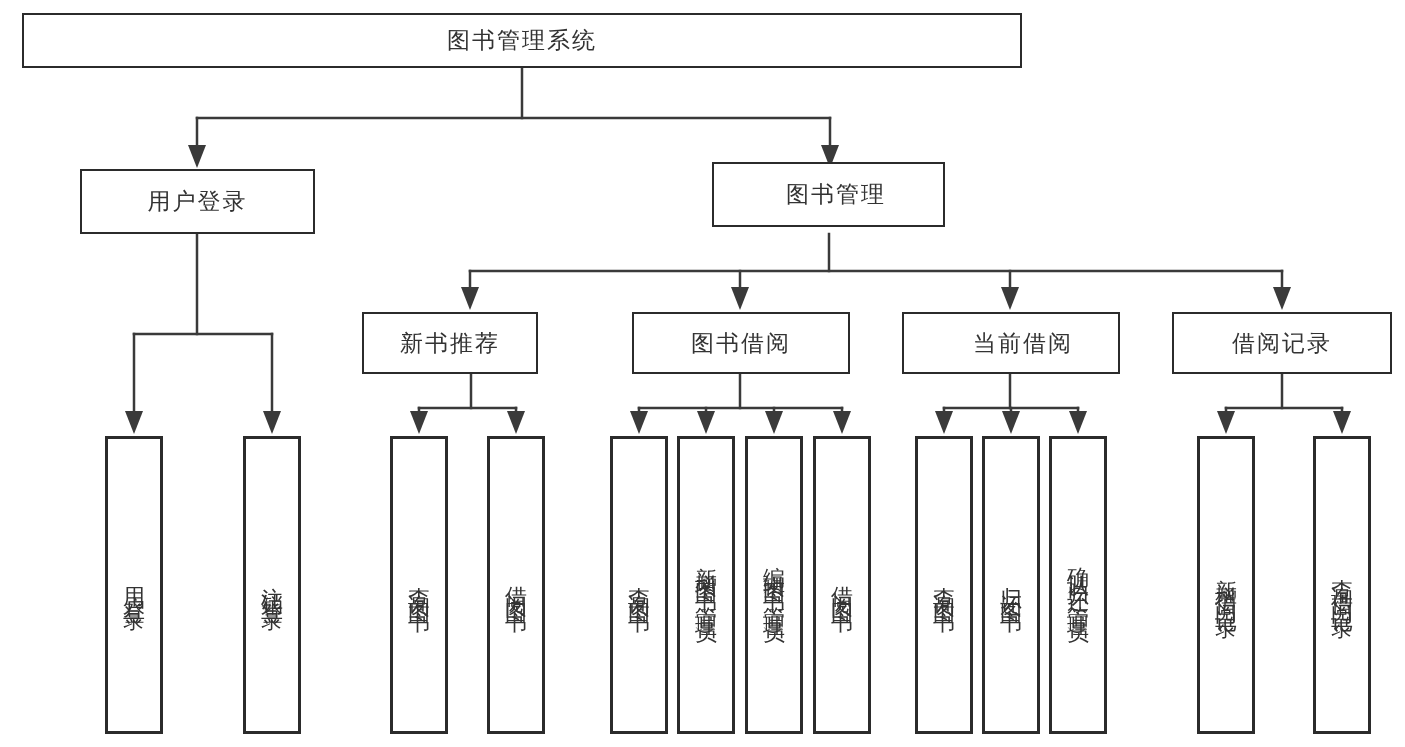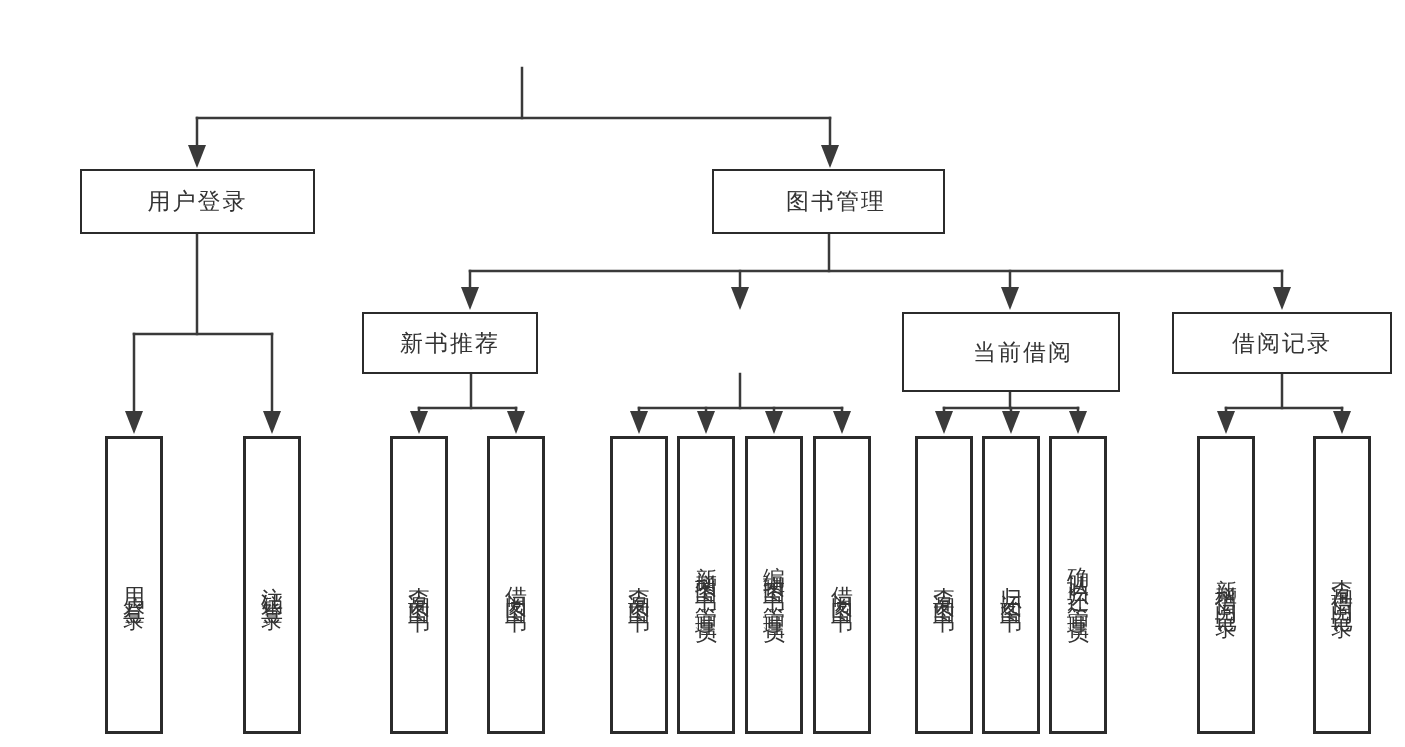--- a/index.html
+++ b/index.html
@@ -15,24 +15,24 @@
   }
   .box.h { font-size:23px; letter-spacing:2px; white-space:nowrap; }
   .box.leaf { border-width:3px; width:58px; height:298px; top:436px; }
   .vtext {
     writing-mode:vertical-rl; text-orientation:mixed;
     font-size:22px; letter-spacing:8px; line-height:1; color:#333333;
   }
   
   #n-root  { left:22px;  top:13px;  width:1000px; height:55px; }
   #n-l1a   { left:80px;  top:169px; width:235px;  height:65px; }
-  #n-l1b   { left:712px; top:169px; width:233px;  height:65px;padding-left:15px; }
+  #n-l1b   { left:712px; top:162px; width:233px;  height:65px;padding-left:15px; }
   #n-l2a   { left:362px; top:312px; width:176px;  height:62px; }
   #n-l2b   { left:632px; top:312px; width:218px;  height:62px; }
-  #n-l2c   { left:902px; top:312px; width:218px;  height:80px;padding-left:24px; }
+  #n-l2c   { left:902px; top:312px; width:218px;  height:62px;padding-left:24px; }
   #n-l2d   { left:1172px;top:312px; width:220px;  height:62px; }
   
   #lf0 { left:105px; }  #lf1 { left:243px; }
   #lf2 { left:390px; }  #lf3 { left:487px; }
   #lf4 { left:610px; }  #lf5 { left:677px; }
   #lf6 { left:745px; }  #lf7 { left:813px; }
   #lf8 { left:915px; }  #lf9 { left:982px; }
   #lf10 { left:1049px; }
   #lf11 { left:1197px; } #lf12 { left:1313px; }
   #watermark {
@@ -104,25 +104,27 @@
       <path d="M765 411 L783 411 L774 434 Z"></path>
         <path d="M833 411 L851 411 L842 434 Z"></path>
       <path d="M935 411 L953 411 L944 434 Z"></path>
         <path d="M1002 411 L1020 411 L1011 434 Z"></path>
       <path d="M1069 411 L1087 411 L1078 434 Z"></path>
       <path d="M1217 411 L1235 411 L1226 434 Z"></path>
         <path d="M1333 411 L1351 411 L1342 434 Z"></path>
     </g>
   </svg>
 
+  <div id="n-root" class="box h">图书管理系统</div>
 
   <div id="n-l1a" class="box h">用户登录</div>
   <div id="n-l1b" class="box h">图书管理</div>
 
   <div id="n-l2a" class="box h">新书推荐</div>
+  <div id="n-l2b" class="box h">图书借阅</div>
   <div id="n-l2c" class="box h">当前借阅</div>
   <div id="n-l2d" class="box h">借阅记录</div>
 
   <div id="lf0" class="box leaf">
     <span class="vtext">用户登录</span>
   </div>
   <div id="lf1" class="box leaf">
     <span class="vtext">注销登录</span>
   </div>
   <div id="lf2" class="box leaf">

